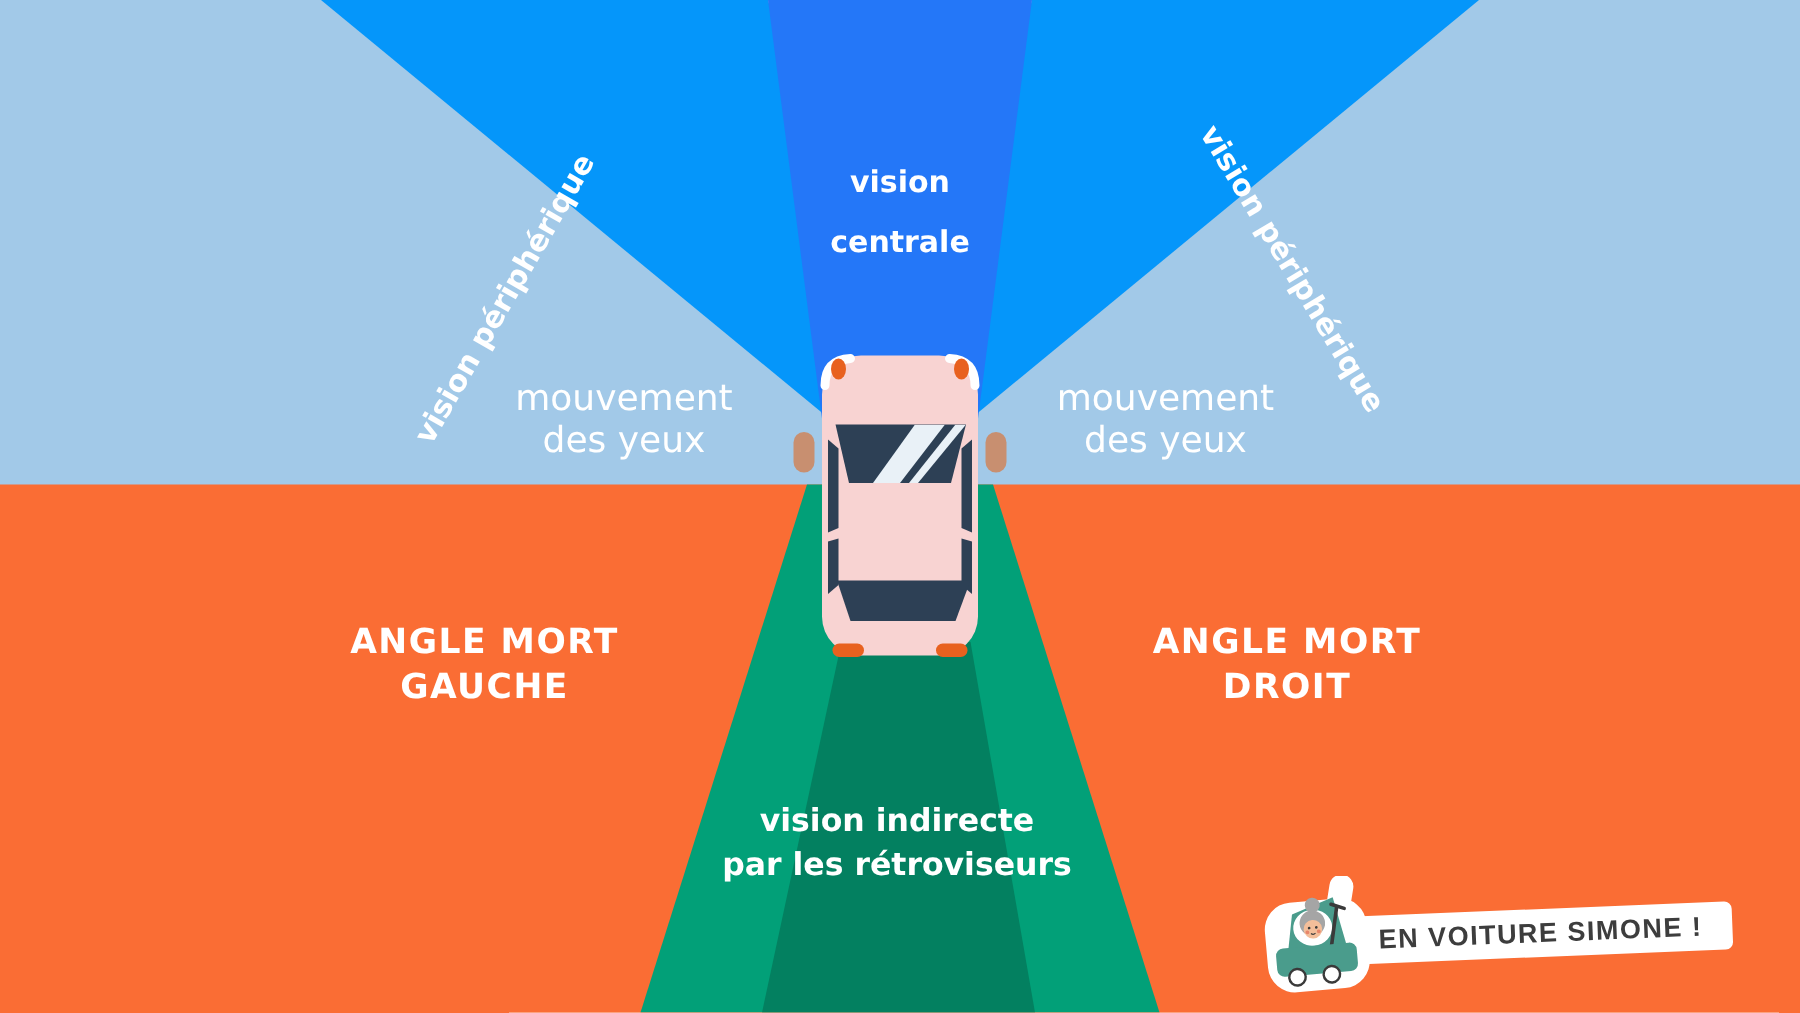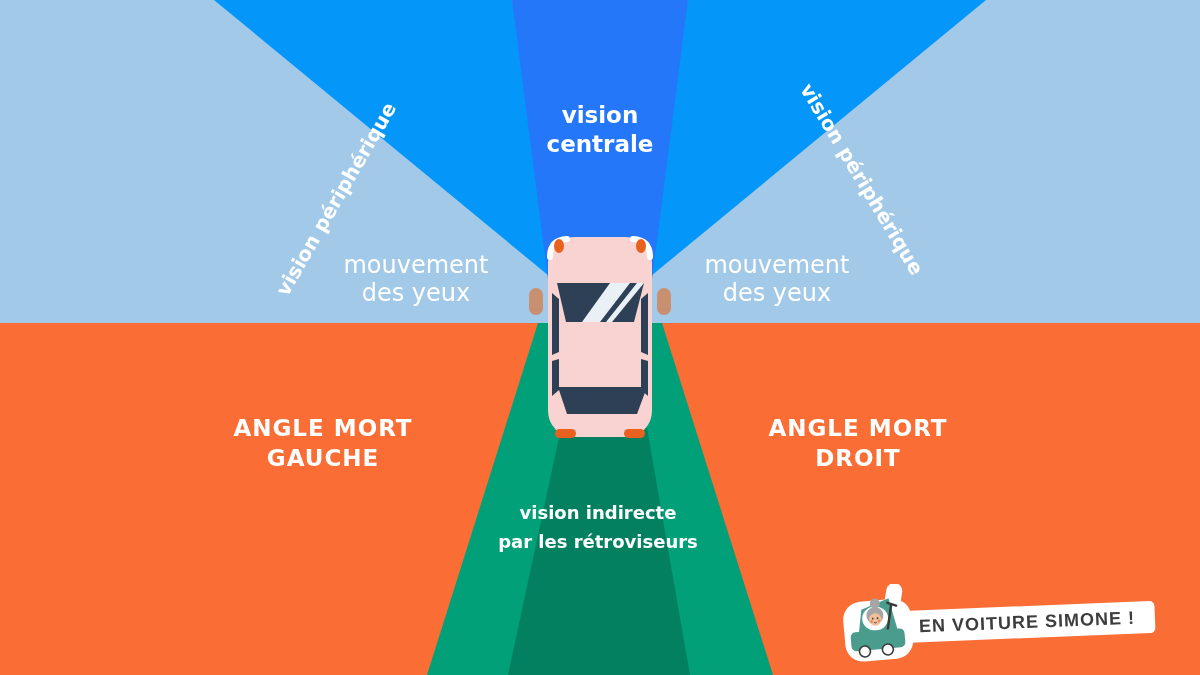--- a/index.html
+++ b/index.html
@@ -1,28 +1,28 @@
 <!DOCTYPE html>
 <html style="--sky: #A2C9E8; --peripheral-blue: #0596FA; --central-blue: #2477F8; --orange: #FA6D34; --green-outer: #02A078; --green-inner: #038060; --car-pink: #F8D3D2; --car-window: #2D4055; --mirror-tan: #C88F70; --light-orange: #E8611F; --text-white: #FFFFFF; --logo-plate: #FFFFFF; --logo-text: #3D3D3D; --logo-car-teal: #4A9C8C; --logo-face: #F3BE9A; --logo-hair: #A5A5A5;"><head>
 <meta charset="utf-8">
 <style>
   html,body{margin:0;padding:0;}
   body{width:1200px;height:675px;overflow:hidden;background:#fff;}
   .stage{position:relative;width:1200px;height:675px;font-family:"DejaVu Sans",sans-serif;}
   .stage svg.zones{position:absolute;left:0;top:0;}
   .lbl{position:absolute;color:var(--text-white);text-align:center;white-space:pre-line;}
   .bold{font-weight:700;}
-  .lbl-central{left:500px;top:101px;width:200px;font-size:23px;line-height:29px;}
+  .lbl-central{left:500px;top:101px;width:200px;font-size:20px;line-height:40px;}
   .lbl-periph-left{left:196px;top:187px;width:280px;font-size:20px;transform:rotate(-60deg);}
   .lbl-periph-right{left:722px;top:167px;width:280px;font-size:20px;transform:rotate(59deg);}
   .lbl-eye-left{left:306px;top:251px;width:220px;font-size:24px;line-height:28px;font-weight:400;}
   .lbl-eye-right{left:667px;top:251px;width:220px;font-size:24px;line-height:28px;font-weight:400;}
   .lbl-blind-left{left:173px;top:413px;width:300px;font-size:23px;line-height:30px;letter-spacing:1px;}
   .lbl-blind-right{left:708px;top:413px;width:300px;font-size:23px;line-height:30px;letter-spacing:1px;}
-  .lbl-indirect{left:448px;top:498px;width:300px;font-size:18px;line-height:29px;}
+  .lbl-indirect{left:448px;top:533px;width:300px;font-size:21px;line-height:29px;}
   .fill-sky{fill:var(--sky);}
   .fill-orange{fill:var(--orange);}
   .fill-periph{fill:var(--peripheral-blue);}
   .fill-central{fill:var(--central-blue);}
   .fill-green-outer{fill:var(--green-outer);}
   .fill-green-inner{fill:var(--green-inner);}
   .fill-pink{fill:var(--car-pink);}
   .fill-window{fill:var(--car-window);}
   .fill-tan{fill:var(--mirror-tan);}
   .fill-lightorange{fill:var(--light-orange);}

